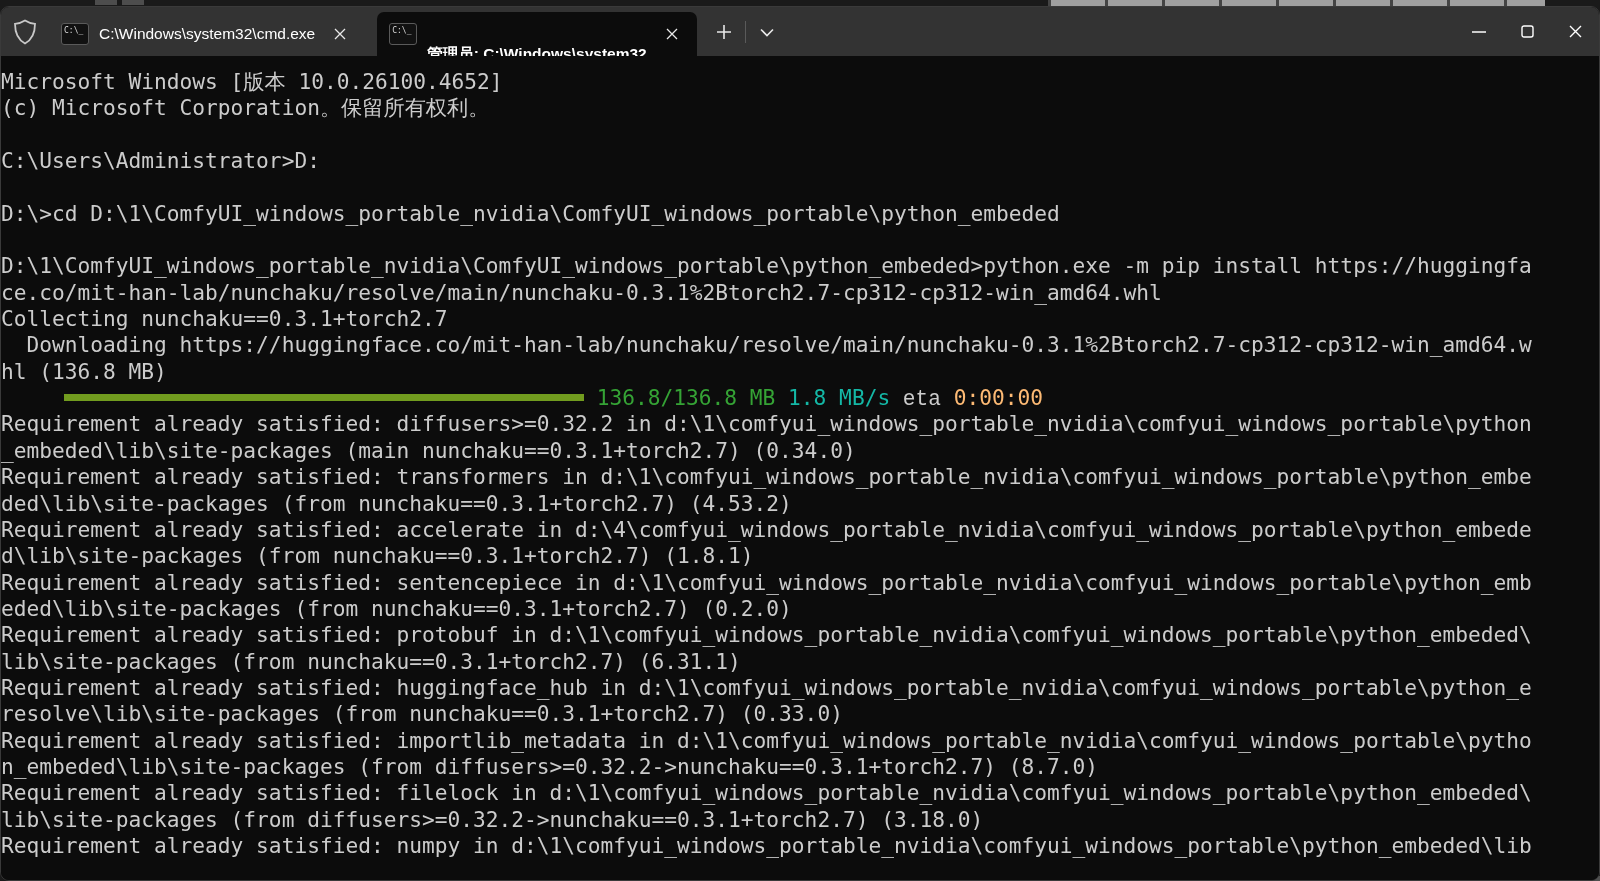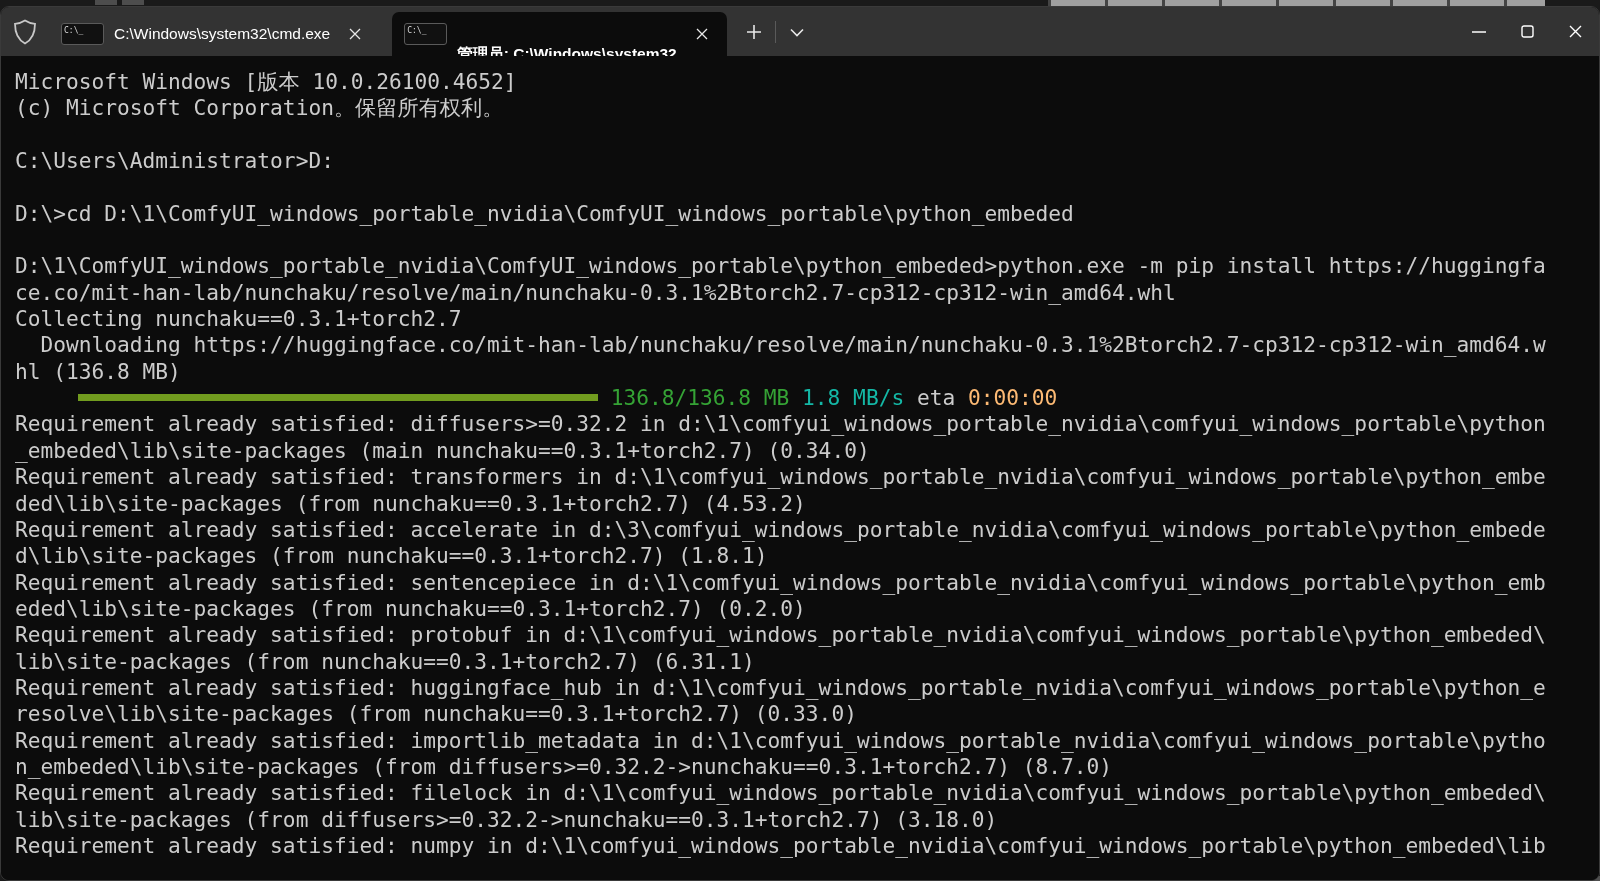--- a/index.html
+++ b/index.html
@@ -16,38 +16,38 @@
     background:#0c0c0c;border:1px solid #3a3a3a;border-radius:9px;overflow:hidden;
     font-family:"Liberation Sans","DejaVu Sans",sans-serif;}
 
   
   .tabbar{position:relative;height:49px;background:#333333;display:flex;align-items:stretch;}
   .shield{width:48px;display:flex;align-items:center;justify-content:center;color:#cfcfcf;}
   .tab{display:flex;align-items:center;gap:10px;padding:0 10px 0 12px;margin-top:5px;
     max-width:344px;min-width:310px;border-radius:7px 7px 0 0;cursor:default;}
   .tab.inactive{background:transparent;}
   .tab.active{background:#0c0c0c;}
-  .tab .cmdicon{width:43px;height:22px;background:#111;border:1px solid #5a5a5a;border-radius:3px;
+  .tab .cmdicon{width:28px;height:22px;background:#111;border:1px solid #5a5a5a;border-radius:3px;
     color:#d8d8d8;font-family:"DejaVu Sans Mono",monospace;font-size:8px;line-height:9px;
     padding:2px 16px 0 2px;flex:none;overflow:hidden;}
   .tab .tlabel{color:#ffffff;font-size:15.5px;white-space:nowrap;overflow:hidden;flex:1;}
   .tab.active .tlabel{font-weight:700;margin-top:40px;}
   .tab .closex{width:30px;height:30px;flex:none;display:flex;align-items:center;justify-content:center;
     color:#e8e8e8;border-radius:4px;}
   .iconbtn{width:34px;height:34px;margin-top:8px;display:flex;align-items:center;justify-content:center;
     color:#e8e8e8;border-radius:4px;}
   .tb-sep{width:1px;height:22px;background:#5a5a5a;margin:14px 4px 0 4px;}
   .dragspace{flex:1;}
   .wincontrols{display:flex;align-items:stretch;height:49px;}
   .wbtn{width:48px;display:flex;align-items:center;justify-content:center;color:#ffffff;}
   svg.glyph{display:block;}
 
   
   .term{position:absolute;left:0;top:49px;right:0;bottom:0;background:#0c0c0c;
-    padding:13px 0 0 14px;font-family:"DejaVu Sans Mono","Liberation Mono",monospace;
+    padding:13px 0 0 0;font-family:"DejaVu Sans Mono","Liberation Mono",monospace;
     font-size:21.2px;line-height:26.35px;color:#cccccc;}
   .line{white-space:pre;height:26.35px;}
   .pbar{display:inline-block;vertical-align:middle;margin-left:63px;margin-top:-4px;
     width:520px;height:7px;}
 </style>
 </head>
 <body>
 
 <div class="backdrop-top-right"></div>
 <div class="backdrop-top-left-a"></div>
@@ -119,26 +119,26 @@
       <div class="line"> </div>
       <div class="line">C:\Users\Administrator&gt;D:</div>
       <div class="line"> </div>
       <div class="line">D:\&gt;cd D:\1\ComfyUI_windows_portable_nvidia\ComfyUI_windows_portable\python_embeded</div>
       <div class="line"> </div>
       <div class="line">D:\1\ComfyUI_windows_portable_nvidia\ComfyUI_windows_portable\python_embeded&gt;python.exe -m pip install https://huggingfa</div>
       <div class="line">ce.co/mit-han-lab/nunchaku/resolve/main/nunchaku-0.3.1%2Btorch2.7-cp312-cp312-win_amd64.whl</div>
       <div class="line">Collecting nunchaku==0.3.1+torch2.7</div>
       <div class="line">  Downloading https://huggingface.co/mit-han-lab/nunchaku/resolve/main/nunchaku-0.3.1%2Btorch2.7-cp312-cp312-win_amd64.w</div>
       <div class="line">hl (136.8 MB)</div>
-      <div class="line"><span class="pbar" style="background: rgb(114, 156, 31);"></span><span style="color: rgb(53, 163, 53);"> 136.8/136.8 MB</span><span style="color: #14b8a6;"> 1.8 MB/s</span><span style="color: rgb(204, 204, 204);"> eta</span><span style="color: #fdba74;"> 0:00:00</span></div>
+      <div class="line"><span class="pbar" style="background: rgb(114, 156, 31);"></span><span style="color: rgb(53, 163, 53);"> 136.8/136.8 MB</span><span style="color: #14b8a6;"> 1.8 MB/s</span><span style="color: rgb(204, 204, 204); font-family: Liberation Mono, monospace;"> eta</span><span style="color: #fdba74;"> 0:00:00</span></div>
       <div class="line">Requirement already satisfied: diffusers&gt;=0.32.2 in d:\1\comfyui_windows_portable_nvidia\comfyui_windows_portable\python</div>
       <div class="line">_embeded\lib\site-packages (main nunchaku==0.3.1+torch2.7) (0.34.0)</div>
       <div class="line">Requirement already satisfied: transformers in d:\1\comfyui_windows_portable_nvidia\comfyui_windows_portable\python_embe</div>
       <div class="line">ded\lib\site-packages (from nunchaku==0.3.1+torch2.7) (4.53.2)</div>
-      <div class="line">Requirement already satisfied: accelerate in d:\3\comfyui_windows_portable_nvidia\comfyui_windows_portable\python_embede</div>
+      <div class="line">Requirement already satisfied: accelerate in d:\4\comfyui_windows_portable_nvidia\comfyui_windows_portable\python_embede</div>
       <div class="line">d\lib\site-packages (from nunchaku==0.3.1+torch2.7) (1.8.1)</div>
       <div class="line">Requirement already satisfied: sentencepiece in d:\1\comfyui_windows_portable_nvidia\comfyui_windows_portable\python_emb</div>
       <div class="line">eded\lib\site-packages (from nunchaku==0.3.1+torch2.7) (0.2.0)</div>
       <div class="line">Requirement already satisfied: protobuf in d:\1\comfyui_windows_portable_nvidia\comfyui_windows_portable\python_embeded\</div>
       <div class="line">lib\site-packages (from nunchaku==0.3.1+torch2.7) (6.31.1)</div>
       <div class="line">Requirement already satisfied: huggingface_hub in d:\1\comfyui_windows_portable_nvidia\comfyui_windows_portable\python_e</div>
       <div class="line">resolve\lib\site-packages (from nunchaku==0.3.1+torch2.7) (0.33.0)</div>
       <div class="line">Requirement already satisfied: importlib_metadata in d:\1\comfyui_windows_portable_nvidia\comfyui_windows_portable\pytho</div>
       <div class="line">n_embeded\lib\site-packages (from diffusers&gt;=0.32.2-&gt;nunchaku==0.3.1+torch2.7) (8.7.0)</div>
       <div class="line">Requirement already satisfied: filelock in d:\1\comfyui_windows_portable_nvidia\comfyui_windows_portable\python_embeded\</div>

